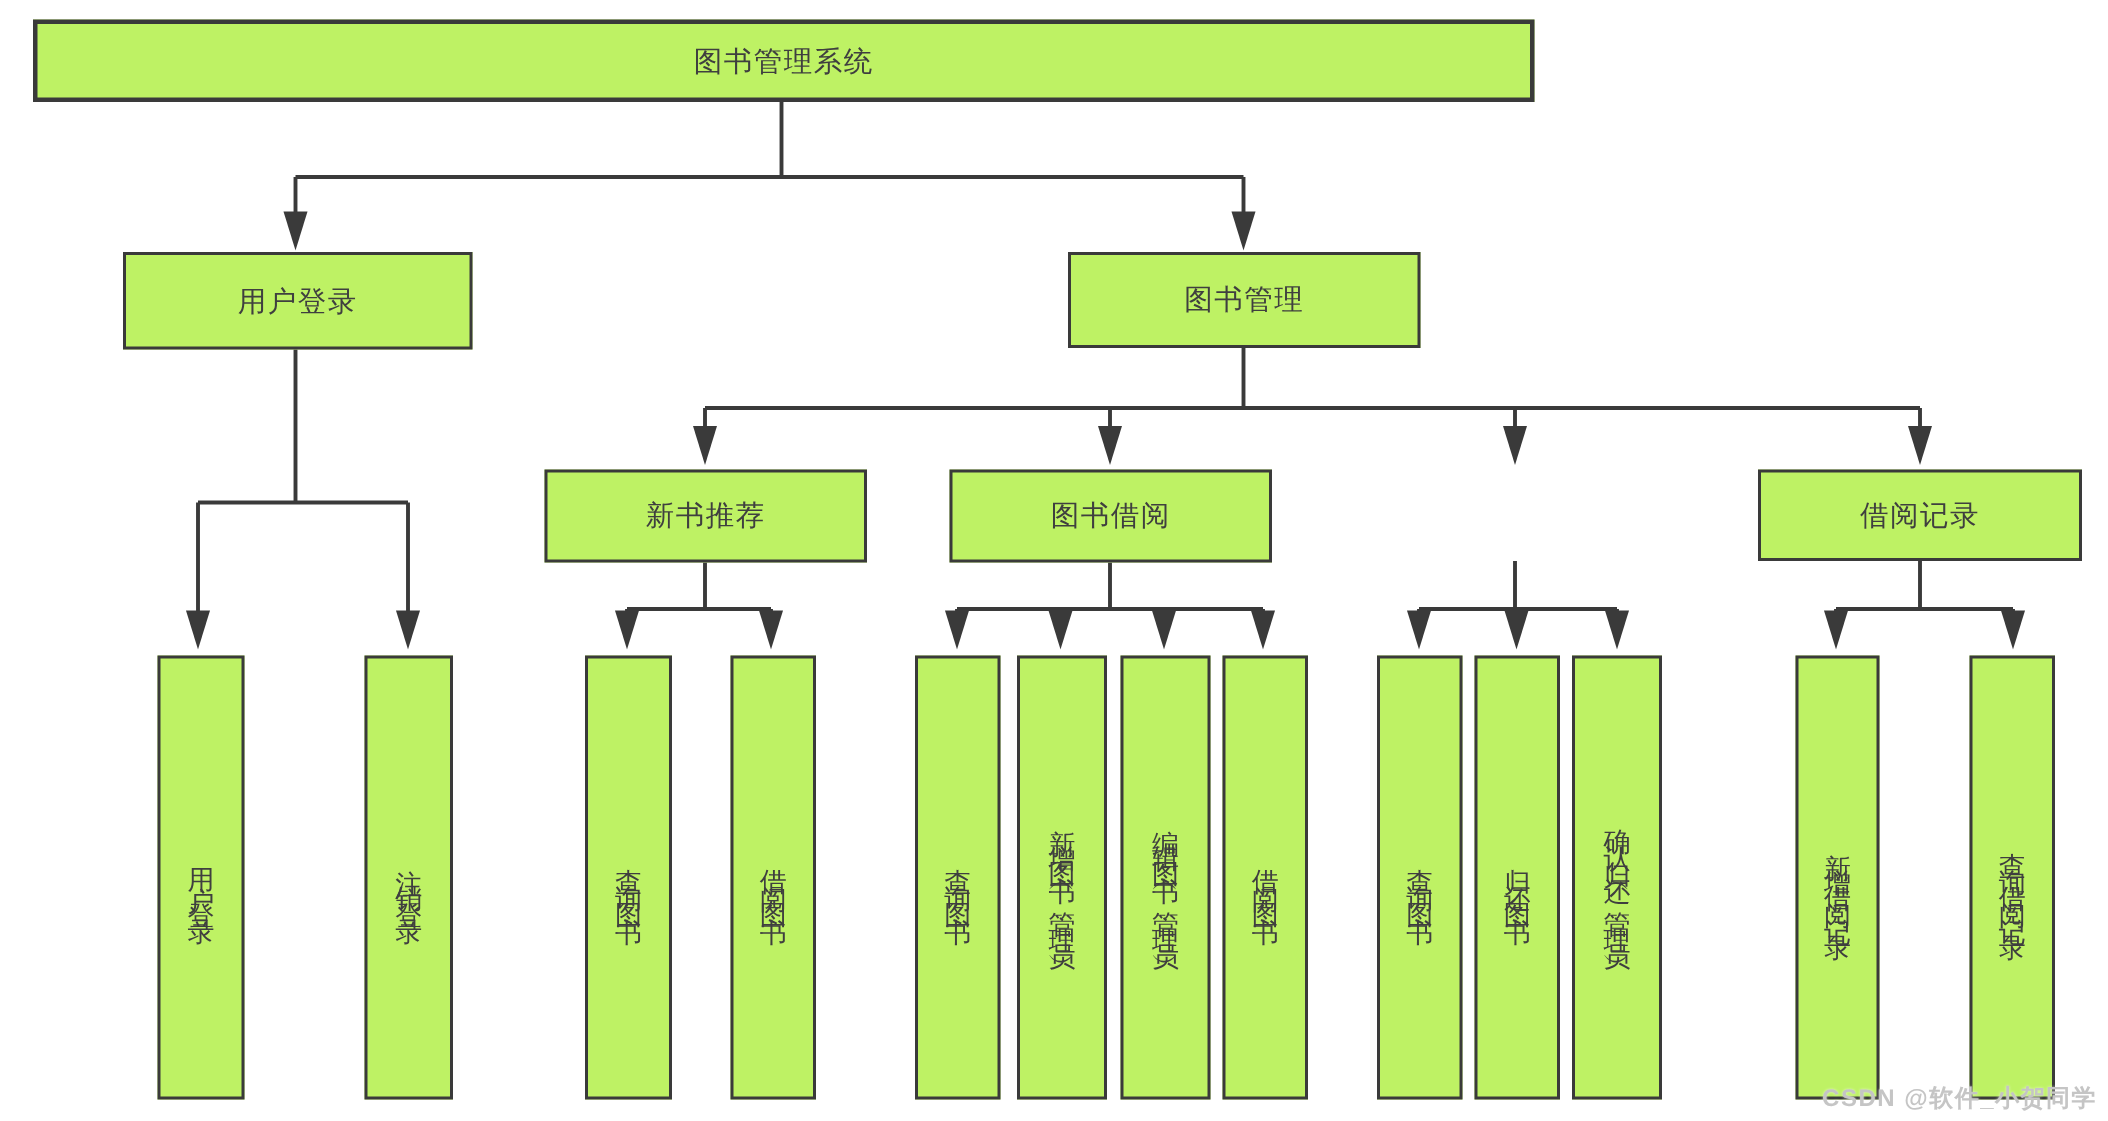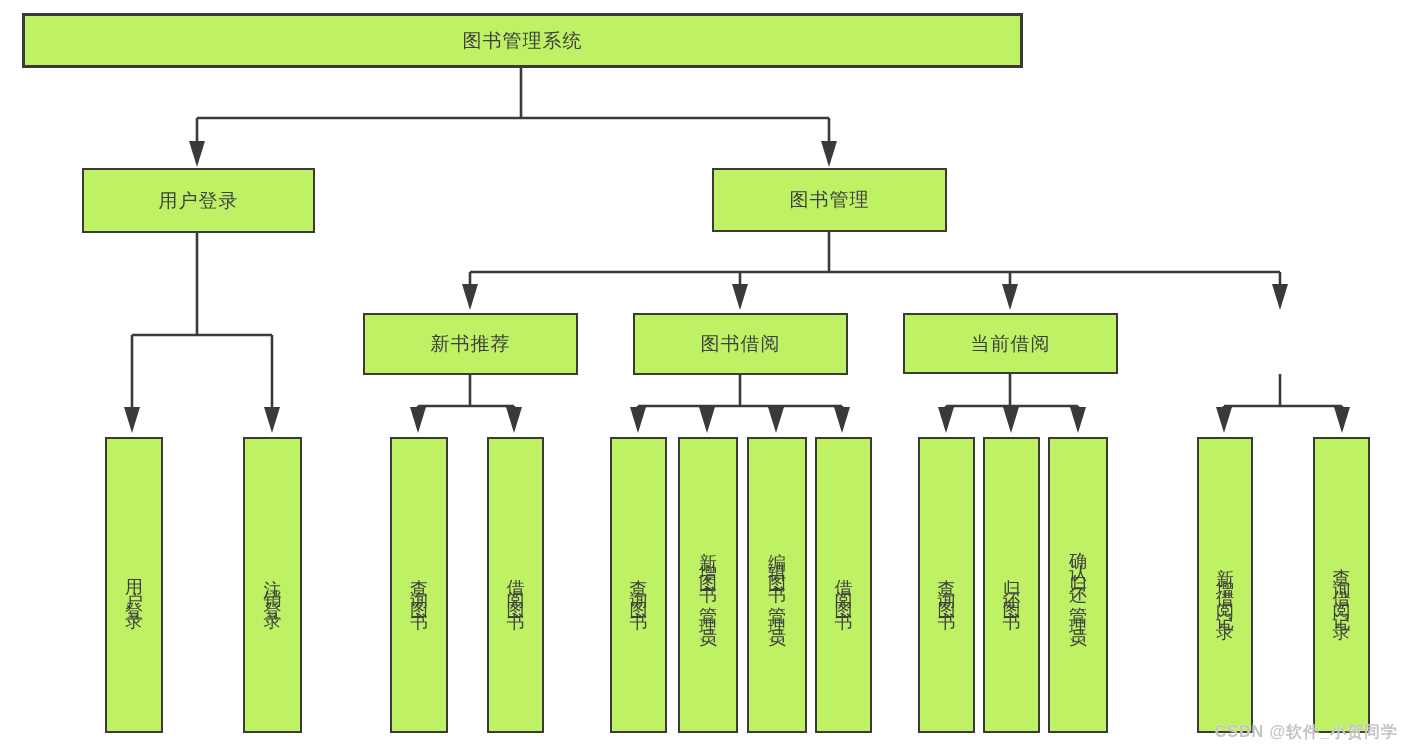--- a/index.html
+++ b/index.html
@@ -108,21 +108,21 @@
       <polygon points="1334,407 1350,407 1342,433"></polygon>
   </svg>
 
   <div class="node hnode root" style="left:22px;top:13px;width:1001px;height:55px;">图书管理系统</div>
 
   <div class="node hnode" style="left:82px;top:168px;width:233px;height:65px;">用户登录</div>
   <div class="node hnode" style="left:712px;top:168px;width:235px;height:64px;">图书管理</div>
 
   <div class="node hnode" style="left:633px;top:313px;width:215px;height:62px;">图书借阅</div>
   <div class="node hnode" style="left:363px;top:313px;width:215px;height:62px;">新书推荐</div>
-  <div class="node hnode" style="left:903px;top:313px;width:215px;height:61px;">当前借阅</div>
+  <div class="node hnode" style="left:1172px;top:313px;width:216px;height:61px;">借阅记录</div>
 
   <div class="node vnode" style="left:105px;top:437px;width:58px;height:296px;">用户登录</div>
   <div class="node vnode" style="left:243px;top:437px;width:59px;height:296px;">注销登录</div>
 
   <div class="node vnode" style="left:390px;top:437px;width:58px;height:296px;">查询图书</div>
   <div class="node vnode" style="left:487px;top:437px;width:57px;height:296px;">借阅图书</div>
 
   <div class="node vnode" style="left:610px;top:437px;width:57px;height:296px;">查询图书</div>
   <div class="node vnode" style="left:678px;top:437px;width:60px;height:296px;">新增图书（管理员）</div>
   <div class="node vnode" style="left:747px;top:437px;width:60px;height:296px;">编辑图书（管理员）</div>

